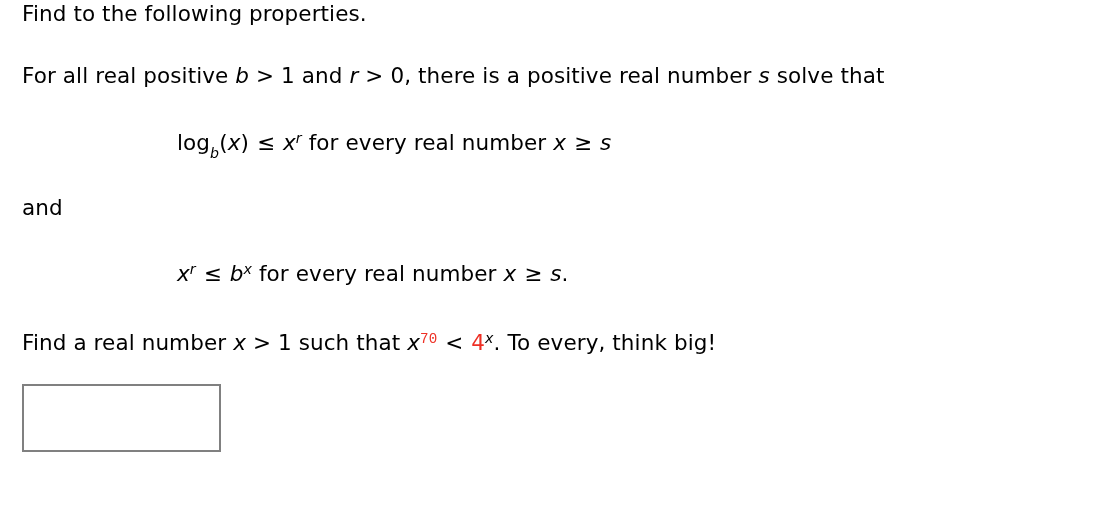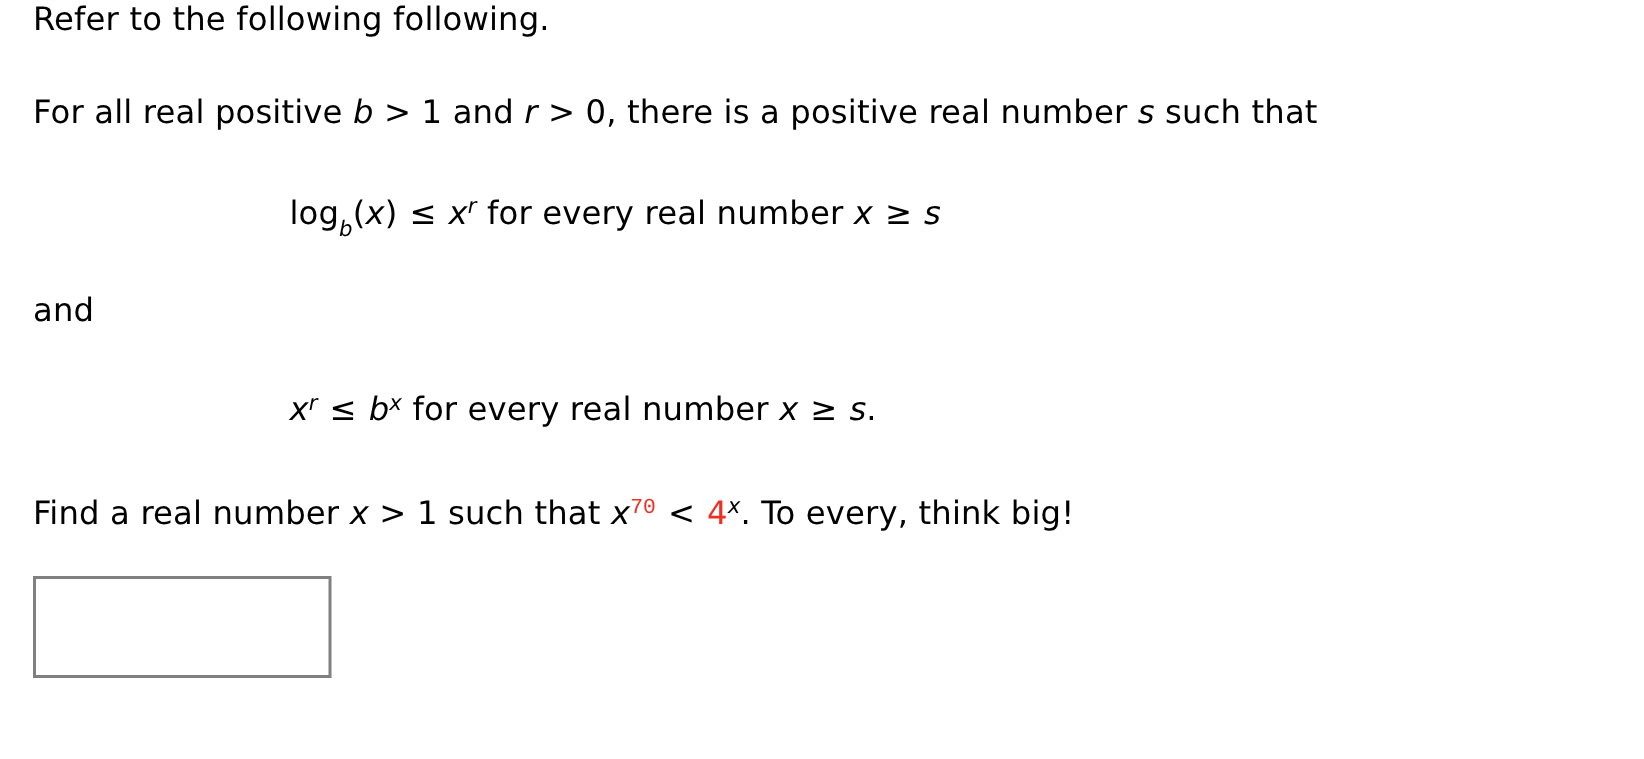--- a/index.html
+++ b/index.html
@@ -28,21 +28,21 @@
     left: 22px;
     font-size: 21.5px;
     line-height: 1.1;
     color: #000000;
     white-space: nowrap;
     letter-spacing: 0.1px;
   }
 
   .display {
     position: absolute;
-    left: 193px;
+    left: 177px;
     font-size: 21.5px;
     line-height: 1.1;
     color: #000000;
     white-space: nowrap;
     letter-spacing: 0.1px;
   }
 
   
   .l-intro   { top: 2px; }
   .l-forall  { top: 64px; }
@@ -107,25 +107,25 @@
     outline: none;
   }
   .answer-box::placeholder { color: #ffffff; }
 </style>
 </head>
 <body>
 
 <div class="page">
 
   <div class="line l-intro">
-    <span>Refer to the following following.</span>
+    <span>Find to the following properties.</span>
   </div>
 
   <div class="line l-forall">
-    <span>For all real positive </span><span class="var">b</span><span> &gt; 1 and </span><span class="var">r</span><span> &gt; 0, there is a positive real number </span><span class="var">s</span><span> such that</span>
+    <span>For all real positive </span><span class="var">b</span><span> &gt; 1 and </span><span class="var">r</span><span> &gt; 0, there is a positive real number </span><span class="var">s</span><span> solve that</span>
   </div>
 
   <div class="display d-first">
     <span>log</span><sub class="base">b</sub><span>(</span><span class="var">x</span><span>)</span><span class="op"> ≤ </span><span class="var">x</span><sup class="exp">r</sup><span> for every real number </span><span class="var">x</span><span class="op"> ≥ </span><span class="var">s</span>
   </div>
 
   <div class="line l-and">
     <span>and</span>
   </div>
 

